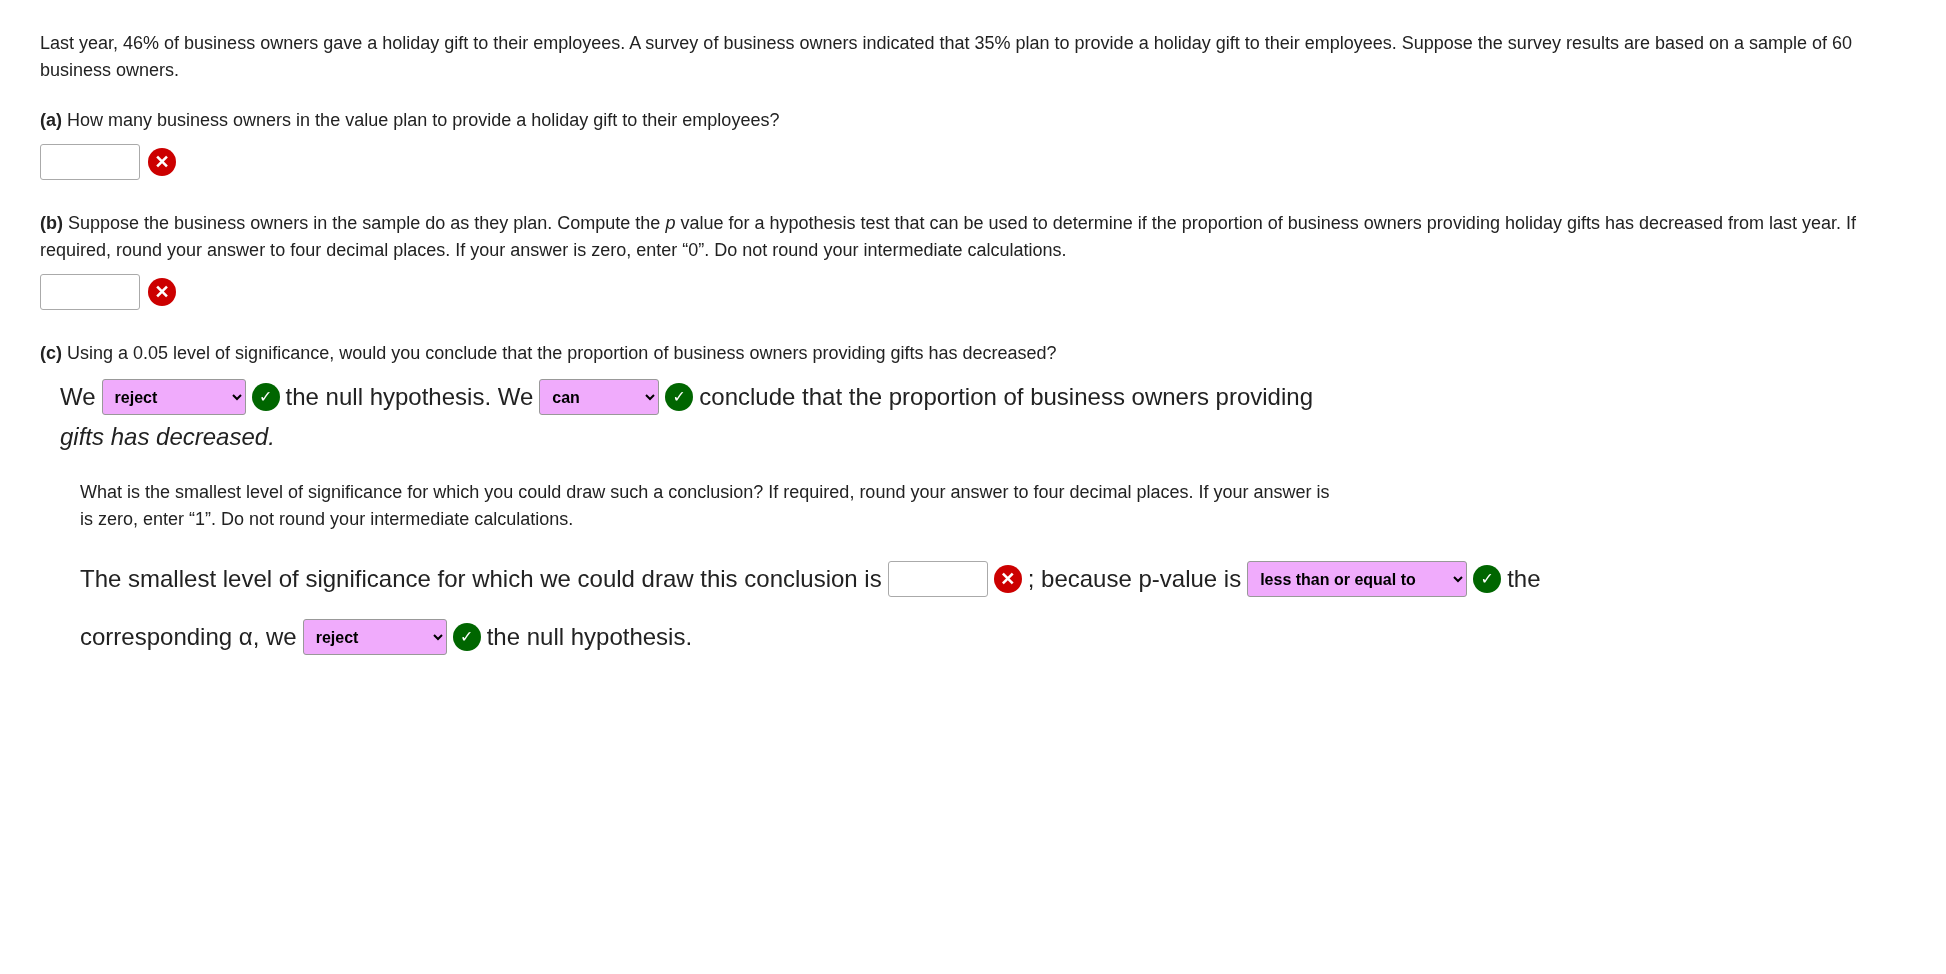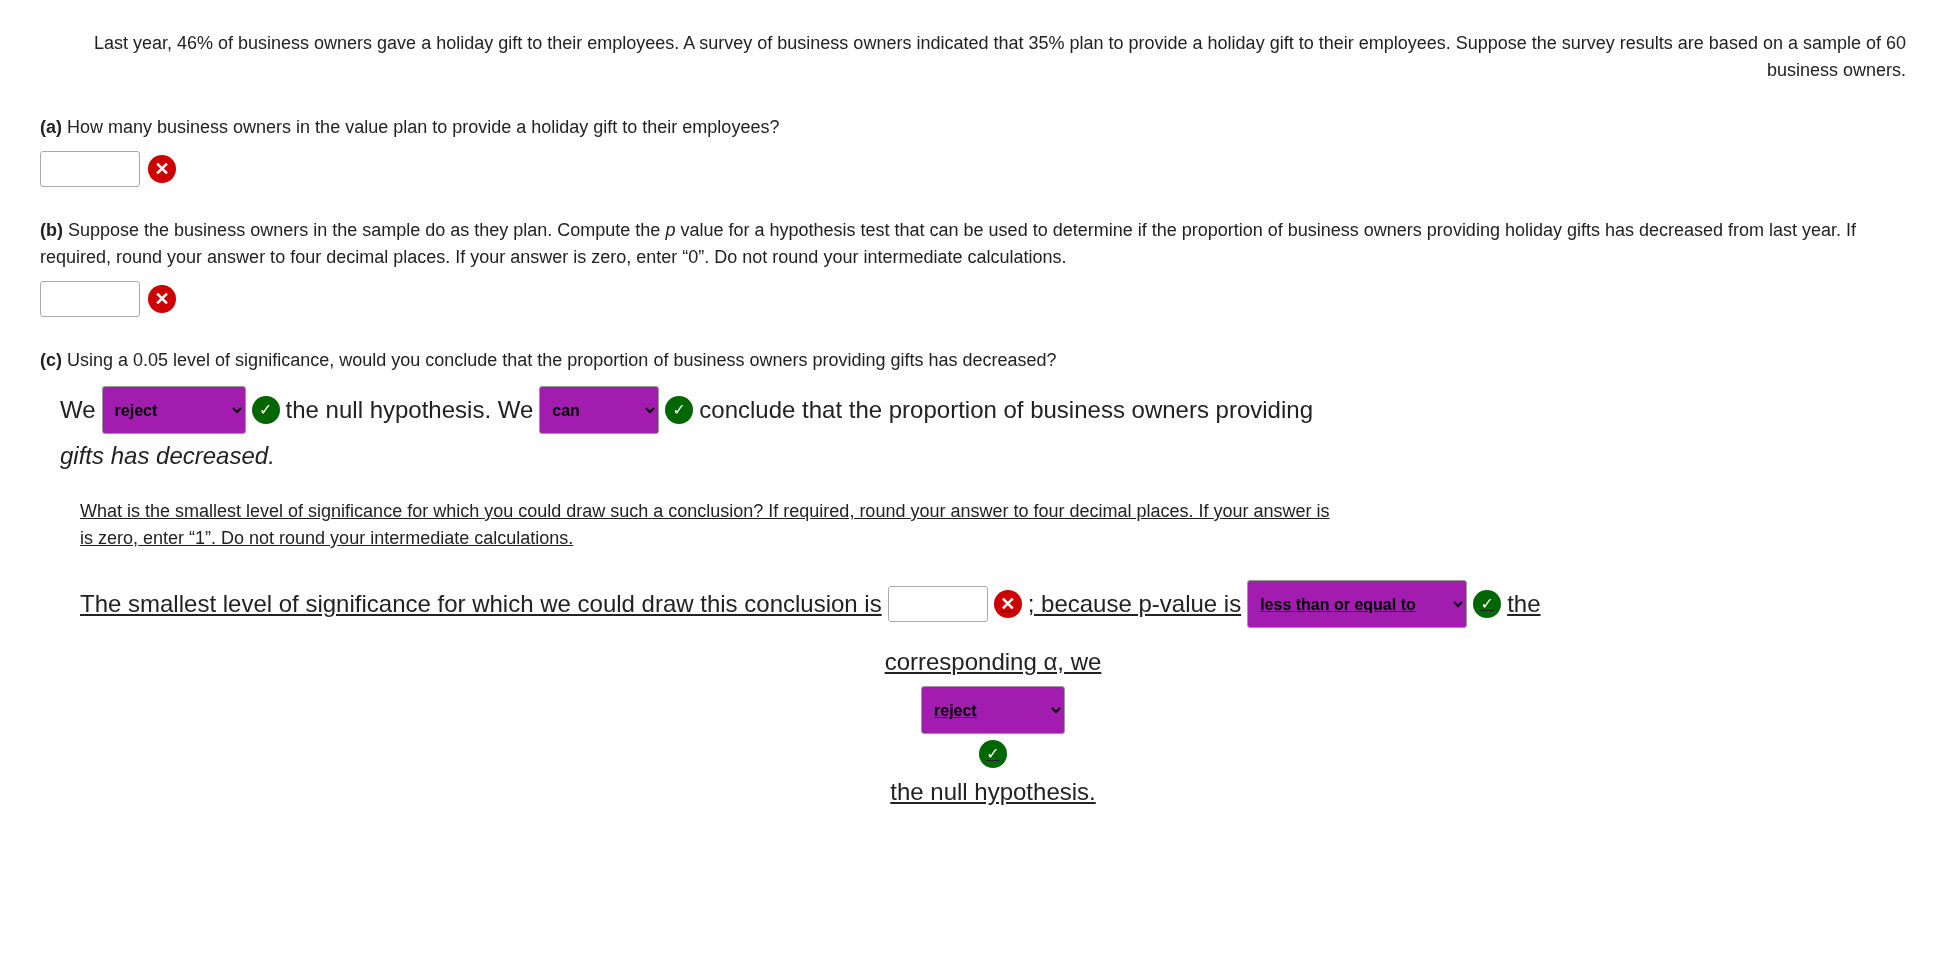--- a/index.html
+++ b/index.html
@@ -11,22 +11,21 @@
     body {
       font-family: Arial, sans-serif;
       font-size: 18px;
       color: #222;
       background: #fff;
       padding: 30px 40px;
       line-height: 1.5;
     }
 
     .intro-text {
-      margin-bottom: 30px;
-      text-align: right;
+      margin-bottom: 23px;
     }
 
     .question-block {
       margin-bottom: 30px;
     }
 
     .question-label {
       font-weight: bold;
       display: inline;
     }
@@ -81,65 +80,63 @@
 
     .inline-content {
       display: flex;
       align-items: center;
       flex-wrap: wrap;
       gap: 6px;
       margin-top: 12px;
     }
 
     .dropdown-select {
-      height: 48px;
+      height: 36px;
       border: 1px solid #999;
       border-radius: 3px;
       padding: 4px 24px 4px 8px;
       font-size: 16px;
       font-weight: bold;
-      background: #a21caf;
+      background: #f0abfc;
       appearance: auto;
       cursor: pointer;
       min-width: 120px;
     }
 
     .static-text {
       font-size: 24px;
     }
 
     .italic-text {
       font-style: italic;
     }
 
     .sub-block {
       margin-top: 24px;
       margin-left: 20px;
-      text-decoration: underline;
     }
 
     .part-c-content {
       margin-left: 20px;
     }
 
     .smallest-level-row {
       display: flex;
       align-items: center;
       flex-wrap: wrap;
       gap: 6px;
       margin-top: 28px;
     }
 
     .reject-row {
       display: flex;
       align-items: center;
       flex-wrap: wrap;
       gap: 6px;
-      margin-top: 16px;
-      flex-direction: column;
+      margin-top: 22px;
     }
 
     .paragraph-indent {
       margin-left: 40px;
     }
   </style>
 </head>
 <body>
 
 <div class="intro-text">

